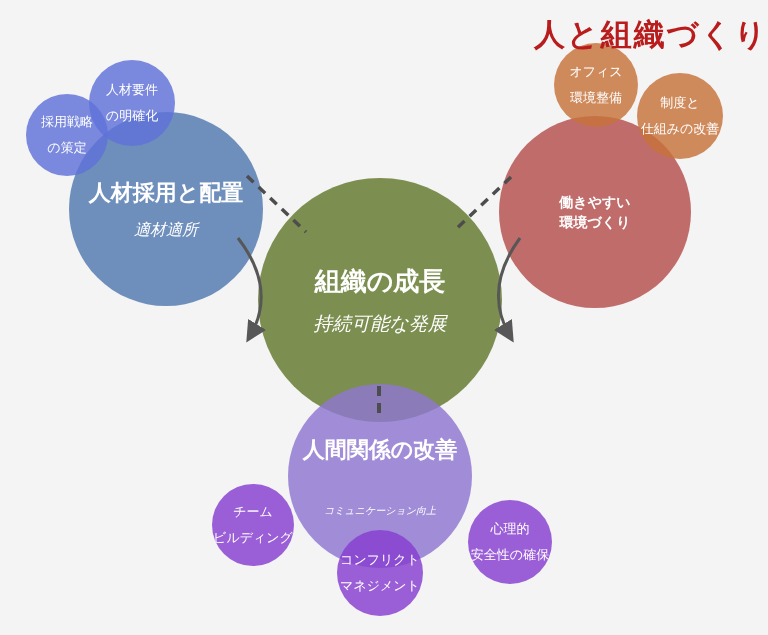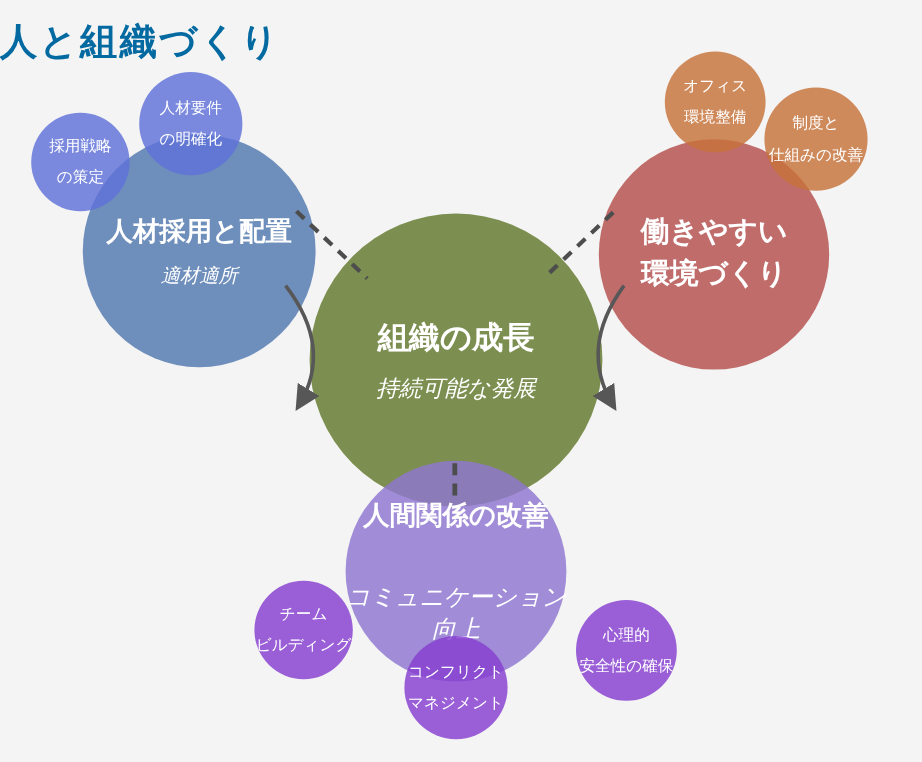--- a/index.html
+++ b/index.html
@@ -6,22 +6,22 @@
   body {
     width:768px; height:635px;
     background:#f4f4f4;
     font-family:"Liberation Sans","DejaVu Sans",sans-serif;
     overflow:hidden;
   }
   .stage { position:relative; width:768px; height:635px; background:#f4f4f4; overflow:hidden; }
 
   .title {
     position:absolute; top:14px; left:0; width:100%;
-    text-align:left; font-size:31px; font-weight:bold;
-    color:#0369a1; letter-spacing:2px; z-index:5; margin:0;
+    text-align:right; font-size:31px; font-weight:bold;
+    color:#b91c1c; letter-spacing:2px; z-index:5; margin:0;
   }
 
   .circle {
     position:absolute; border-radius:50%;
     display:flex; flex-direction:column;
     align-items:center; justify-content:center;
     text-align:center; color:#ffffff;
     box-sizing:border-box;
   }
   .sat {
@@ -57,44 +57,44 @@
     <div class="t" style="font-size:22px;">人材採用と配置</div>
     <div class="s" style="font-size:16px;">適材適所</div>
   </div>
 
   <div class="circle big green-lg" style="left:258px; top:178px; width:244px; height:244px;">
     <div class="t" style="font-size:26px;">組織の成長</div>
     <div class="s" style="font-size:19px;">持続可能な発展</div>
   </div>
 
   <div class="circle big red-lg" style="left:499px; top:116px; width:192px; height:192px;">
-    <div class="t" style="font-size:24px;text-align:center;">働きやすい
+    <div class="t" style="font-size:14px;text-align:center;">働きやすい
 環境づくり</div>
   </div>
 
   <div class="circle big purple-lg" style="left:288px; top:384px; width:184px; height:184px;gap:28px;">
     <div class="t" style="font-size:22px;">人間関係の改善</div>
-    <div class="s" style="font-size:20px;">コミュニケーション向上</div>
+    <div class="s" style="font-size:10px;">コミュニケーション向上</div>
   </div>
 
   <div class="circle sat blue-sm" style="left:26px; top:94px; width:82px; height:82px;">採用戦略
 の策定</div>
-  <div class="circle sat blue-sm" style="left:116px; top:60px; width:86px; height:86px;">人材要件
+  <div class="circle sat blue-sm" style="left:89px; top:60px; width:86px; height:86px;">人材要件
 の明確化</div>
 
   <div class="circle sat orange-sm" style="left:554px; top:43px; width:84px; height:84px;">オフィス
 環境整備</div>
   <div class="circle sat orange-sm" style="left:637px; top:73px; width:86px; height:86px;">制度と
 仕組みの改善</div>
 
   <div class="circle sat purple-sm" style="left:212px; top:484px; width:82px; height:82px;">チーム
 ビルディング</div>
   <div class="circle sat purple-sm" style="left:337px; top:530px; width:86px; height:86px;">コンフリクト
 マネジメント</div>
-  <div class="circle sat purple-sm" style="left:480px; top:500px; width:84px; height:84px;">心理的
+  <div class="circle sat purple-sm" style="left:468px; top:500px; width:84px; height:84px;">心理的
 安全性の確保</div>
 
   <svg class="connectors" width="768" height="635" viewBox="0 0 768 635">
     <defs>
       <marker id="ah" viewBox="0 0 8 8" refX="6" refY="4" markerWidth="7" markerHeight="7" orient="auto">
         <path d="M0,0 L8,4 L0,8 z" fill="#575757"></path>
       </marker>
     </defs>
     <line x1="247" y1="176" x2="306" y2="232" class="dash"></line>
     <line x1="511" y1="177" x2="455" y2="230" class="dash"></line>

